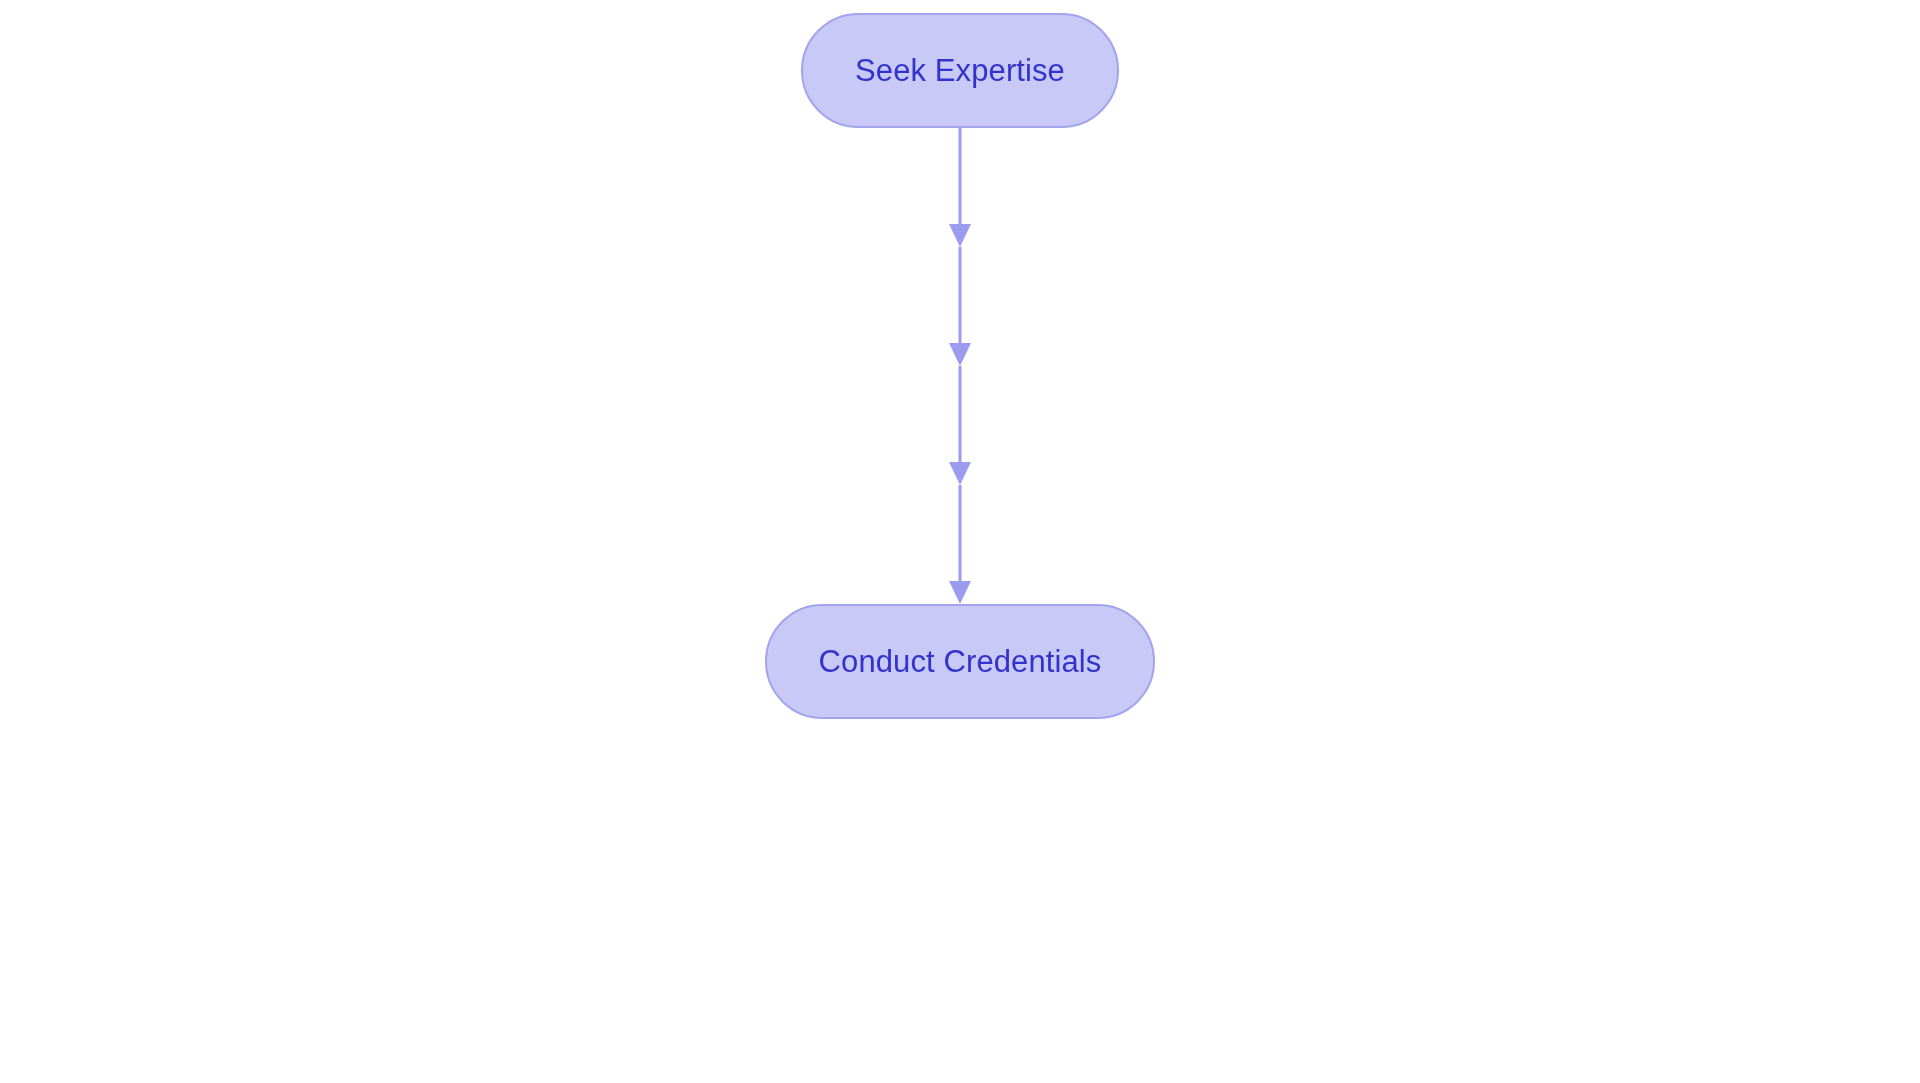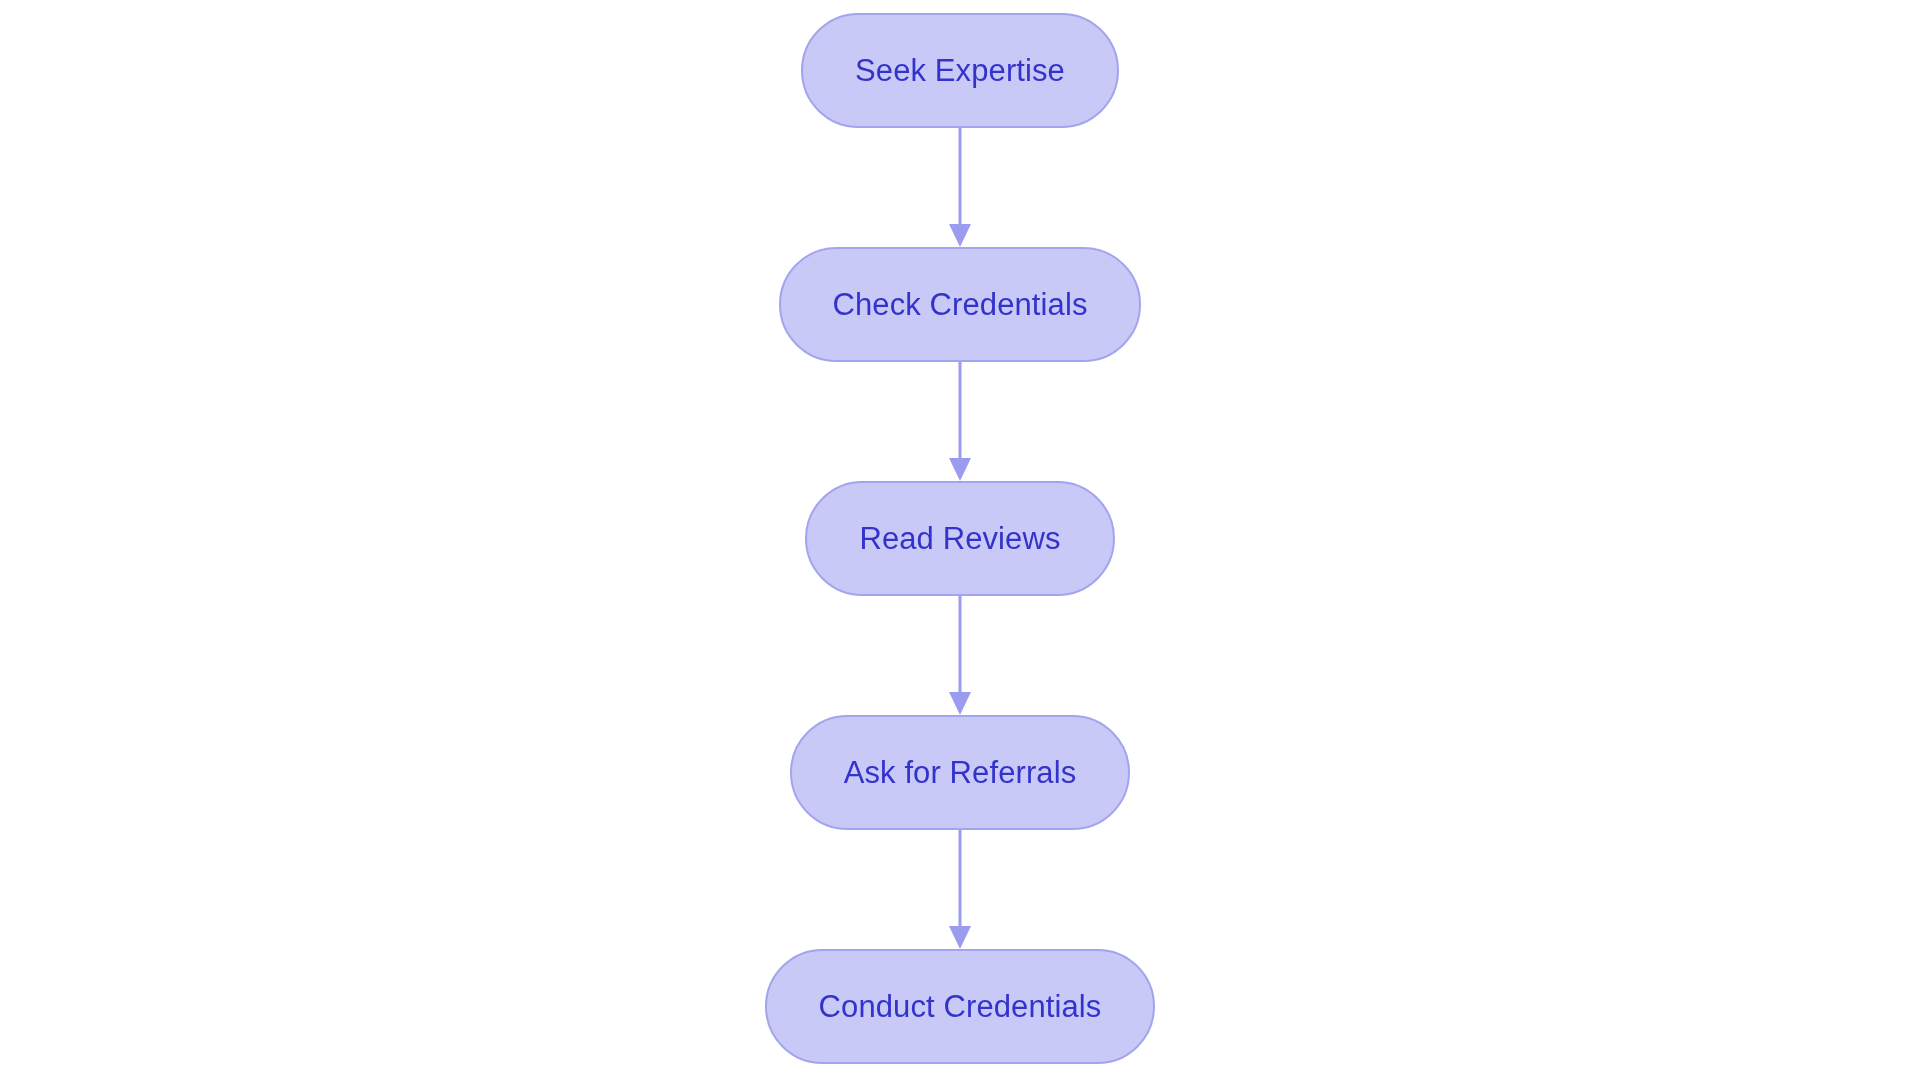--- a/index.html
+++ b/index.html
@@ -89,45 +89,36 @@
       <span class="flow-node-label">Seek Expertise</span>
     </div>
 
     <div class="flow-connector">
       <svg viewBox="0 0 40 119" xmlns="http://www.w3.org/2000/svg">
         <line x1="20" y1="0" x2="20" y2="103" stroke="#9b9cf0" stroke-width="3"></line>
         <polygon points="20,119 9,96 31,96" fill="#9b9cf0"></polygon>
       </svg>
     </div>
 
-    <div class="flow-node">
-      <span class="flow-node-label">Check Credentials</span>
-    </div>
 
     <div class="flow-connector">
       <svg viewBox="0 0 40 119" xmlns="http://www.w3.org/2000/svg">
         <line x1="20" y1="0" x2="20" y2="103" stroke="#9b9cf0" stroke-width="3"></line>
         <polygon points="20,119 9,96 31,96" fill="#9b9cf0"></polygon>
       </svg>
     </div>
 
-    <div class="flow-node">
-      <span class="flow-node-label">Read Reviews</span>
-    </div>
 
     <div class="flow-connector">
       <svg viewBox="0 0 40 119" xmlns="http://www.w3.org/2000/svg">
         <line x1="20" y1="0" x2="20" y2="103" stroke="#9b9cf0" stroke-width="3"></line>
         <polygon points="20,119 9,96 31,96" fill="#9b9cf0"></polygon>
       </svg>
     </div>
 
-    <div class="flow-node">
-      <span class="flow-node-label">Ask for Referrals</span>
-    </div>
 
     <div class="flow-connector">
       <svg viewBox="0 0 40 119" xmlns="http://www.w3.org/2000/svg">
         <line x1="20" y1="0" x2="20" y2="103" stroke="#9b9cf0" stroke-width="3"></line>
         <polygon points="20,119 9,96 31,96" fill="#9b9cf0"></polygon>
       </svg>
     </div>
 
     <div class="flow-node">
       <span class="flow-node-label">Conduct Credentials</span>

